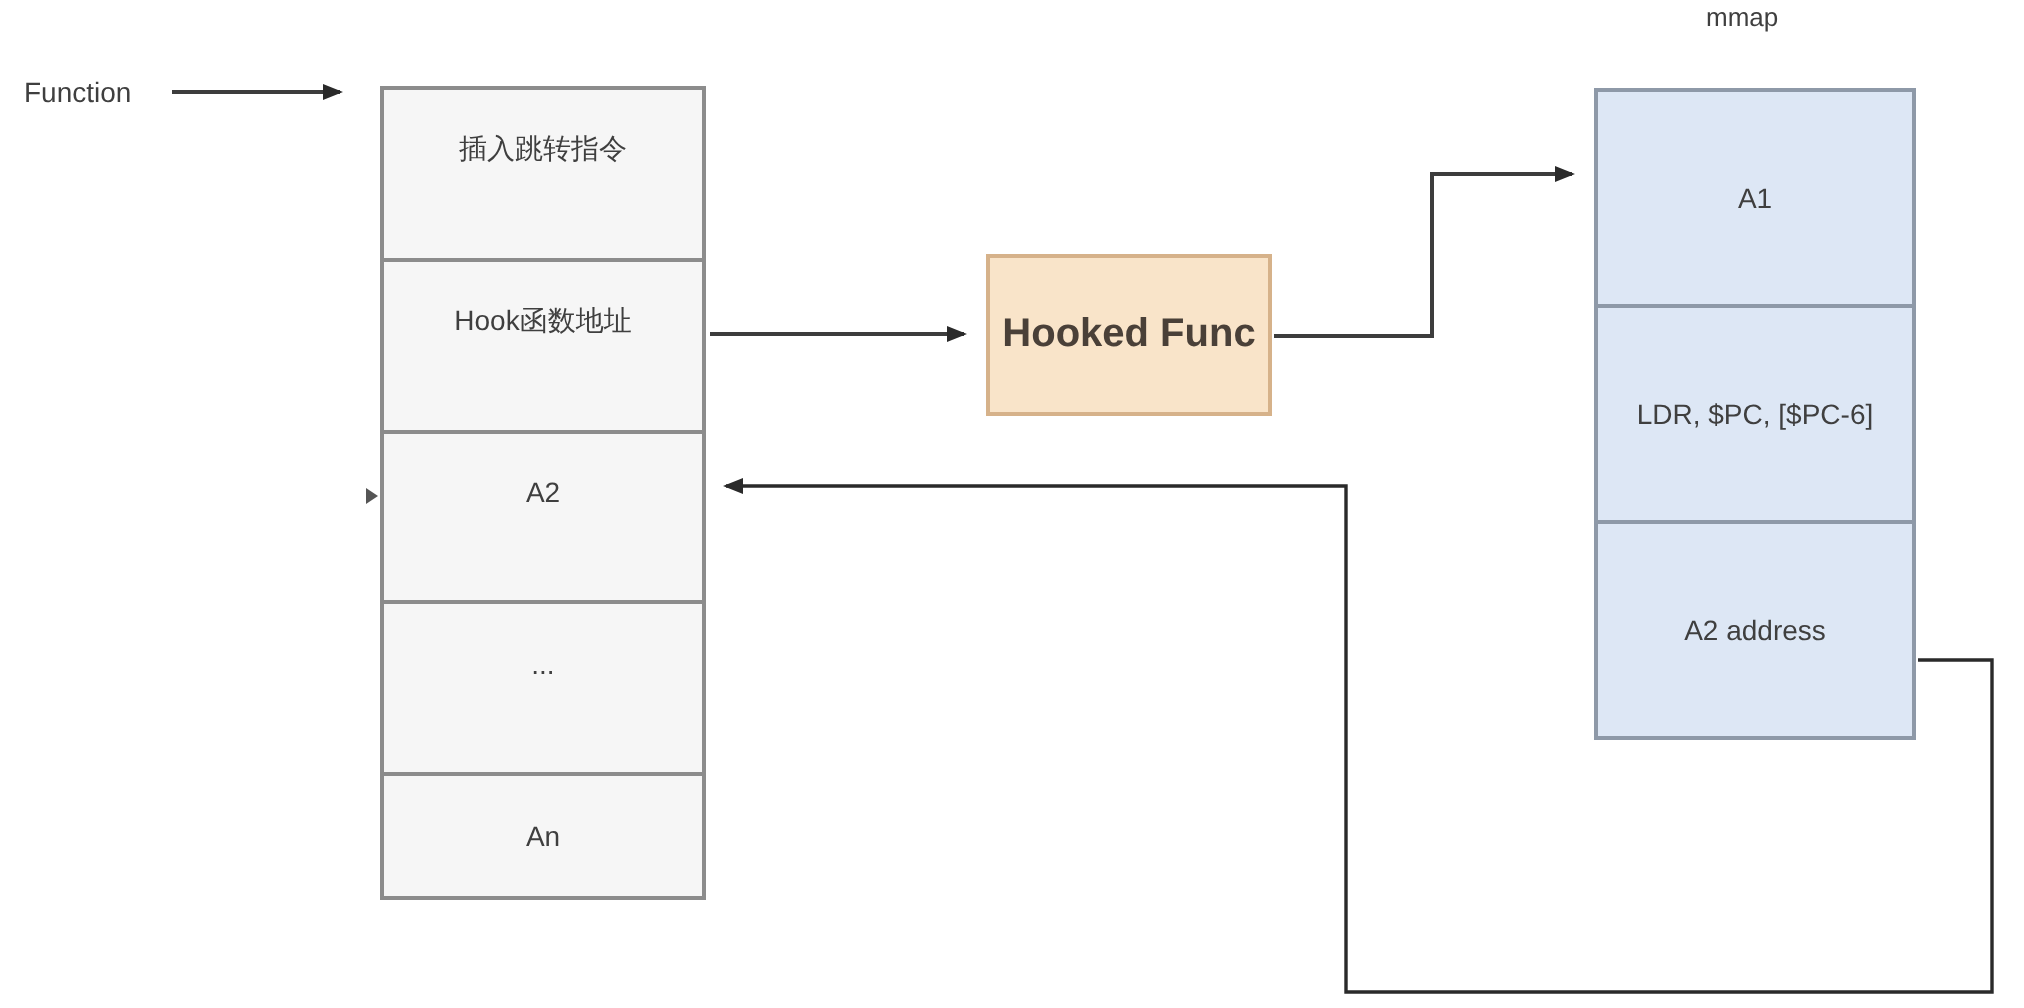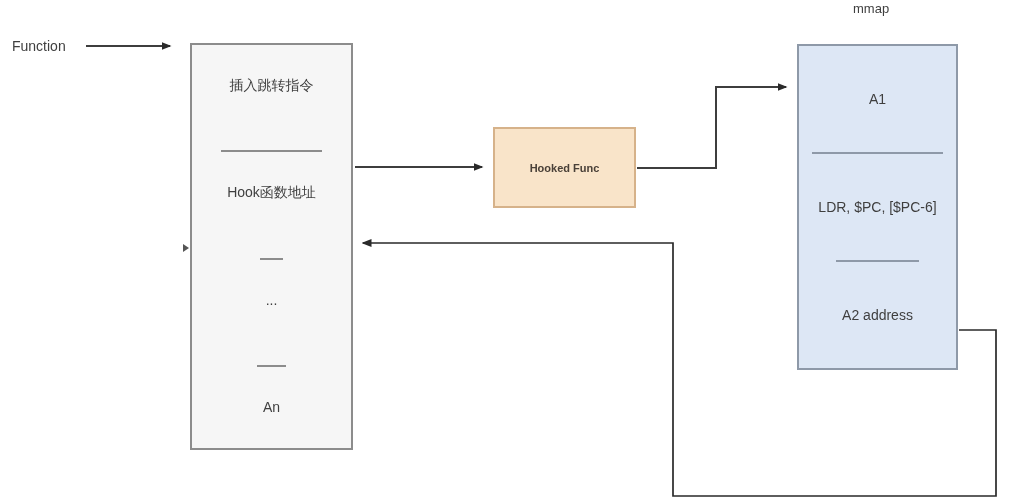--- a/index.html
+++ b/index.html
@@ -35,21 +35,20 @@
     color: var(--text, #3f3f3f);
     white-space: nowrap;
   }
   .function-label { left: 12px; top: 38px; }
   .mmap-label { left: 853px; top: 1px; font-size: 13px; }
   .stack {
     position: absolute;
     display: flex;
     flex-direction: column;
     box-sizing: border-box;
-    align-items: center;
   }
   .stack.left-stack {
     left: 190px; top: 43px;
     width: 163px; height: 407px;
     border: 2px solid var(--stack_border, #8c8c8c);
     background: var(--stack_fill, #f6f6f6);
   }
   .stack.right-stack {
     left: 797px; top: 44px;
     width: 161px; height: 326px;
@@ -71,35 +70,36 @@
   .hooked-box {
     position: absolute;
     left: 493px; top: 127px;
     width: 143px; height: 81px;
     box-sizing: border-box;
     background: var(--hooked_fill, #f9e4c9);
     border: 2px solid var(--hooked_border, #d6b28a);
     display: flex;
     align-items: center;
     justify-content: center;
-    font-size: 11px;
+    font-size: 20px;
     font-weight: bold;
     color: #4a4038;
   }
 </style>
 </head>
 <body>
 
 <div class="canvas">
 
   <div class="free-label function-label">Function</div>
 
   <div class="stack left-stack">
     <div class="cell">插入跳转指令</div>
     <div class="cell">Hook函数地址</div>
+    <div class="cell">A2</div>
     <div class="cell">...</div>
     <div class="cell">An</div>
   </div>
 
   <div class="hooked-box">Hooked Func</div>
 
   <div class="free-label mmap-label">mmap</div>
 
   <div class="stack right-stack">
     <div class="cell">A1</div>

